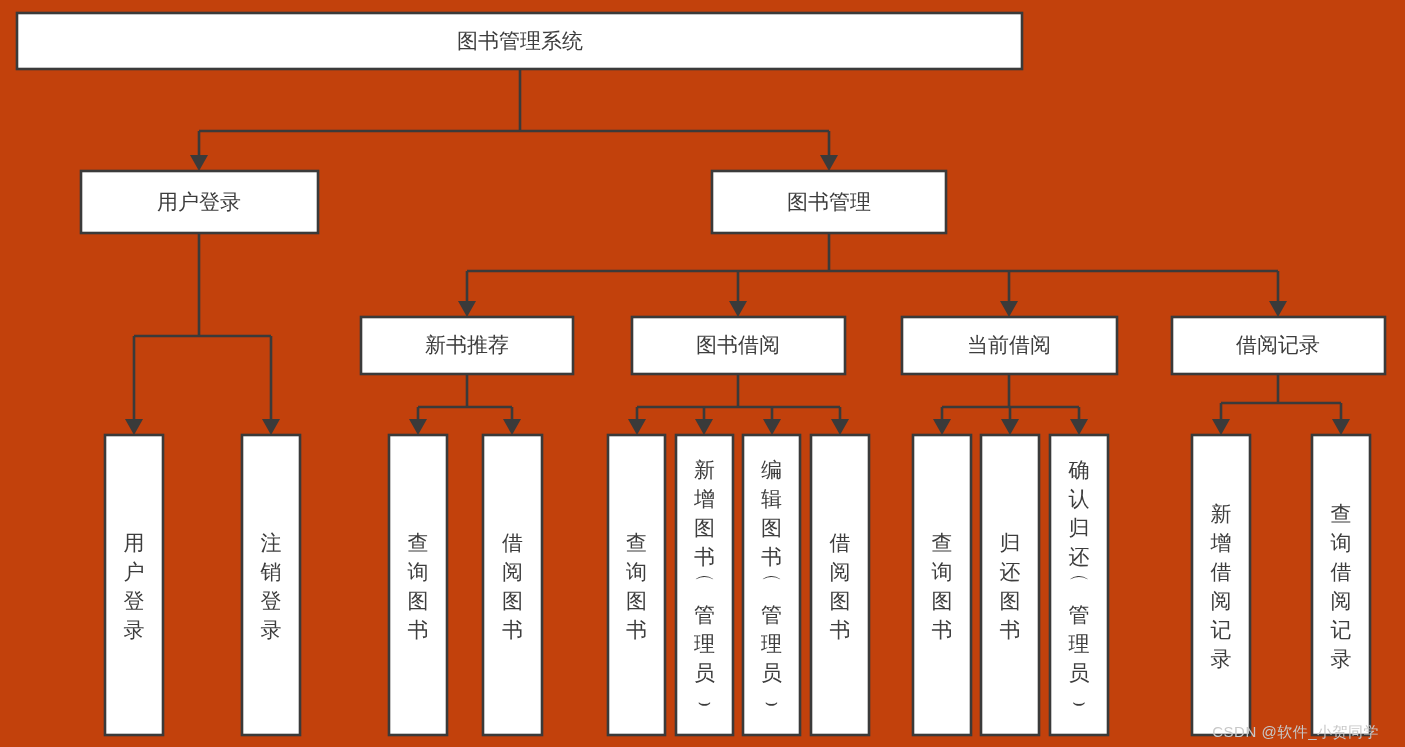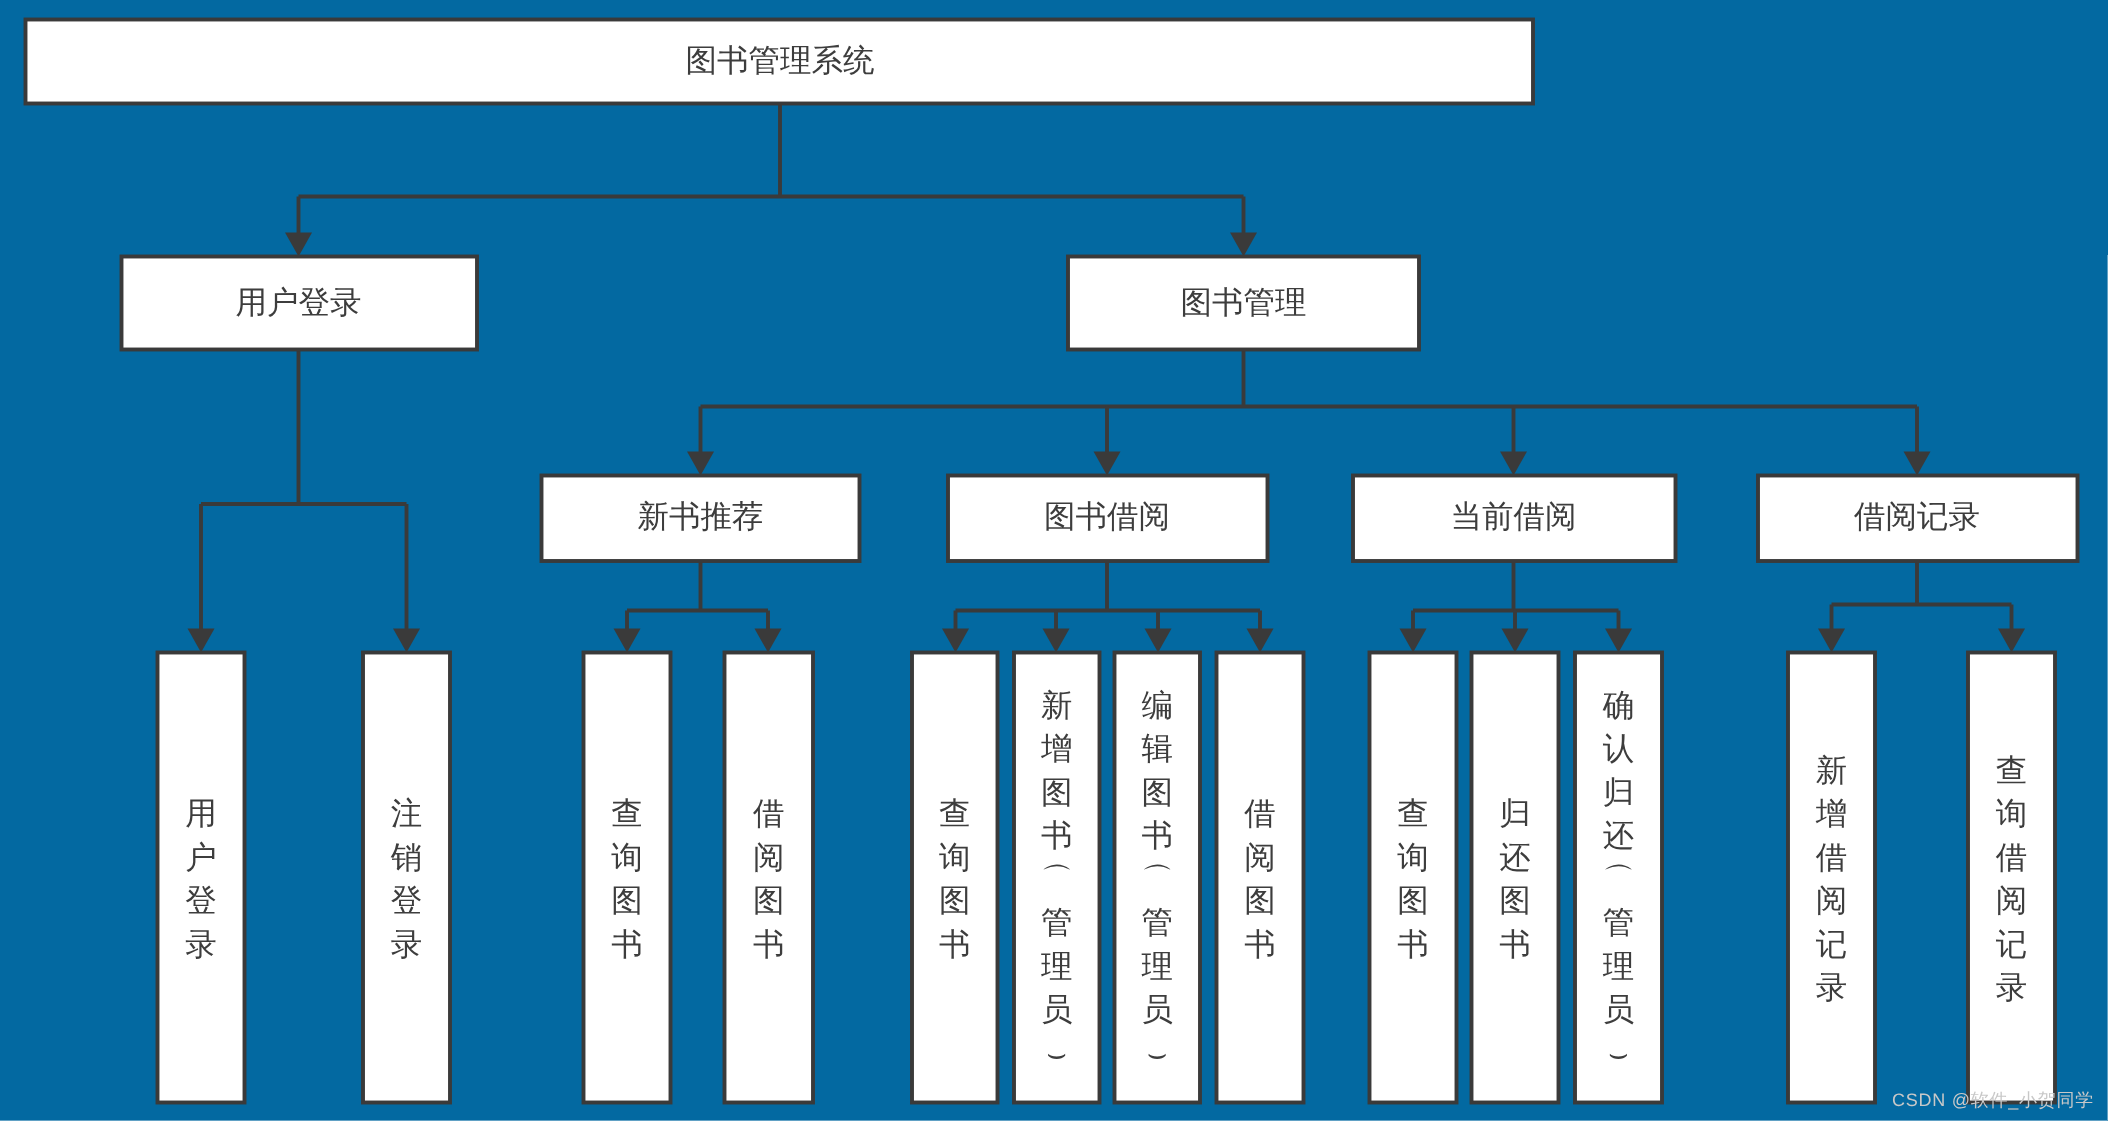--- a/index.html
+++ b/index.html
@@ -10,21 +10,21 @@
   body {
     width: 1405px;
     height: 747px;
     font-family: "Liberation Sans", "DejaVu Sans", sans-serif;
     overflow: hidden;
   }
   #diagram-root {
     position: relative;
     width: 1405px;
     height: 747px;
-    background: #0369a1;
+    background: #c2410c;
   }
   svg#tree-svg {
     position: absolute;
     left: 0;
     top: 0;
     width: 1405px;
     height: 747px;
     display: block;
   }
   .node-box {
@@ -50,24 +50,24 @@
     dominant-baseline: middle;
   }
   .node-label-v {
     font-family: "Liberation Sans", "DejaVu Sans", sans-serif;
     font-size: 21px;
     fill: #3d3d3d;
     text-anchor: middle;
   }
   .watermark-text {
     position: absolute;
-    right: 9px;
+    right: 26px;
     bottom: 5px;
     font-family: "Liberation Sans", "DejaVu Sans", sans-serif;
-    font-size: 12px;
+    font-size: 15px;
     color: #c8c8c8;
     letter-spacing: 0.5px;
     white-space: nowrap;
     user-select: none;
   }
 </style>
 </head>
 <body>
 
 <div id="diagram-root">

